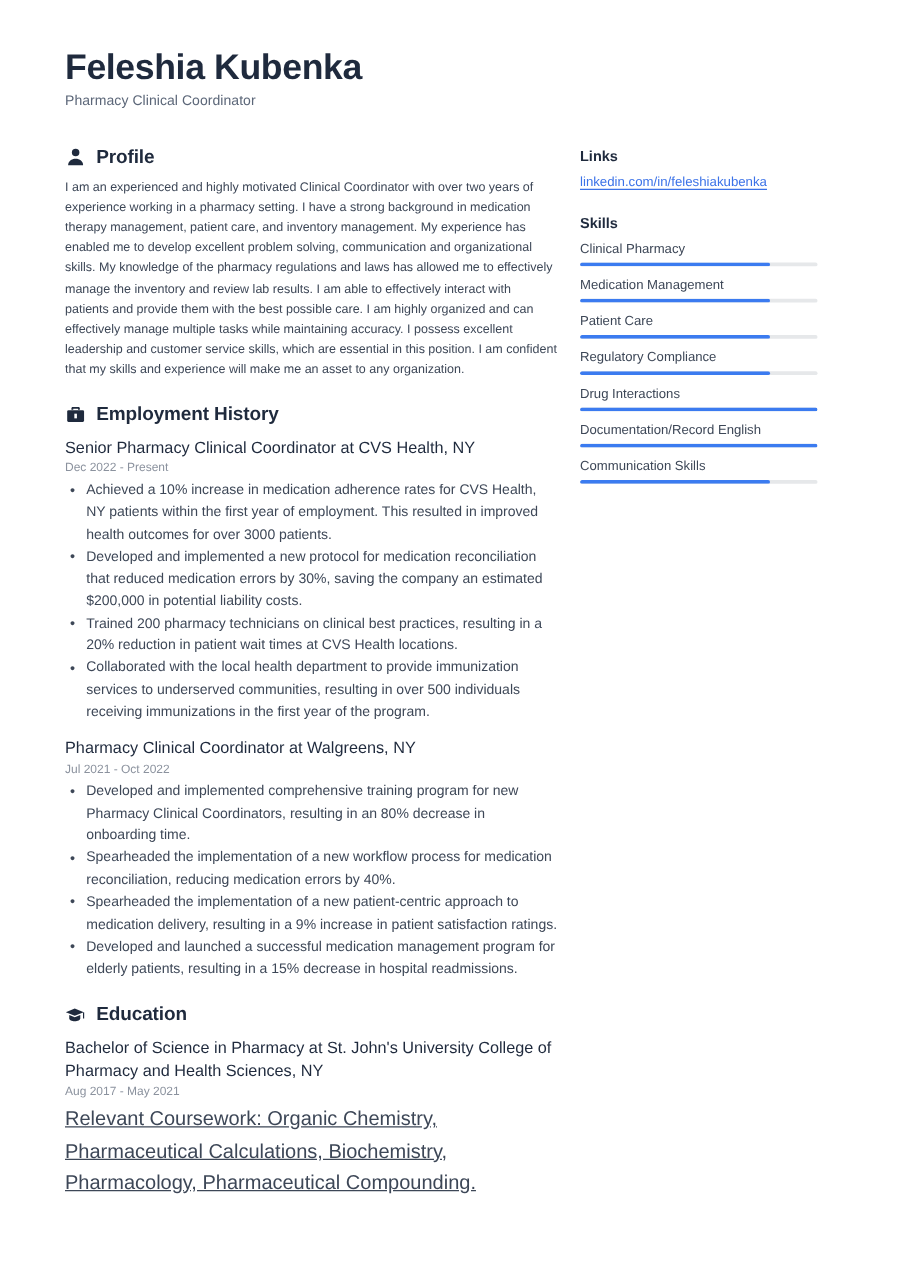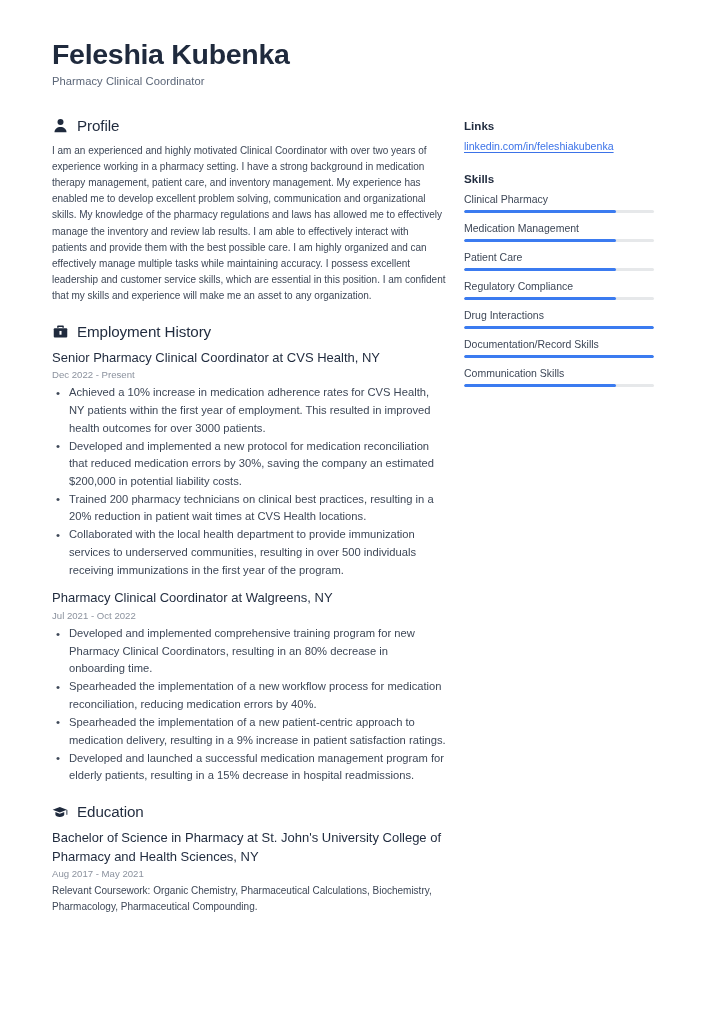--- a/index.html
+++ b/index.html
@@ -52,21 +52,21 @@
   }
   .sec-icon {
     width: 16px; height: 16px;
     flex: 0 0 16px;
     display: flex; align-items: center; justify-content: center;
     color: #1f2a3d;
   }
   .sec-icon svg { display: block; }
   .sec-title {
     font-size: 15.2px;
-    font-weight: 400;
+    font-weight: 700;
     color: #1f2a3d;
     letter-spacing: -0.1px;
   }
 
   .para {
     font-size: 10px;
     line-height: 1.62;
     color: #3d4757;
     text-align: left;
   }
@@ -99,24 +99,25 @@
   }
   ul.bullets li::before {
     content: "•";
     position: absolute;
     left: 4px;
     top: -0.5px;
     color: #3d4757;
     font-size: 11.5px;
   }
   .entry-note {
-    font-size: 10px;
+    font-size: 16px;
     line-height: 1.57;
     color: #3d4757;
     margin-top: 2px;
+    text-decoration: underline;
   }
 
   
   .side-block { margin-bottom: 20px; }
   .side-title {
     font-size: 11.6px;
     font-weight: 700;
     color: #1f2a3d;
     margin-bottom: 8px;
   }
@@ -278,21 +279,21 @@
             <div class="bar-fill" style="width: 80%;"></div>
           </div>
         </div>
         <div class="bar-item">
           <div class="bar-label">Drug Interactions</div>
           <div class="bar-track">
             <div class="bar-fill" style="width: 100%;"></div>
           </div>
         </div>
         <div class="bar-item">
-          <div class="bar-label">Documentation/Record Skills</div>
+          <div class="bar-label">Documentation/Record English</div>
           <div class="bar-track">
             <div class="bar-fill" style="width: 100%;"></div>
           </div>
         </div>
         <div class="bar-item">
           <div class="bar-label">Communication Skills</div>
           <div class="bar-track">
             <div class="bar-fill" style="width: 80%;"></div>
           </div>
         </div>

